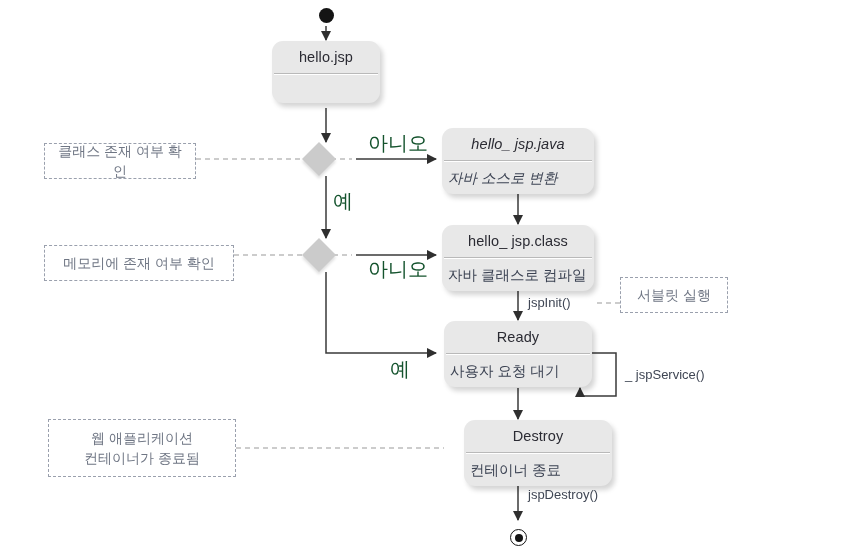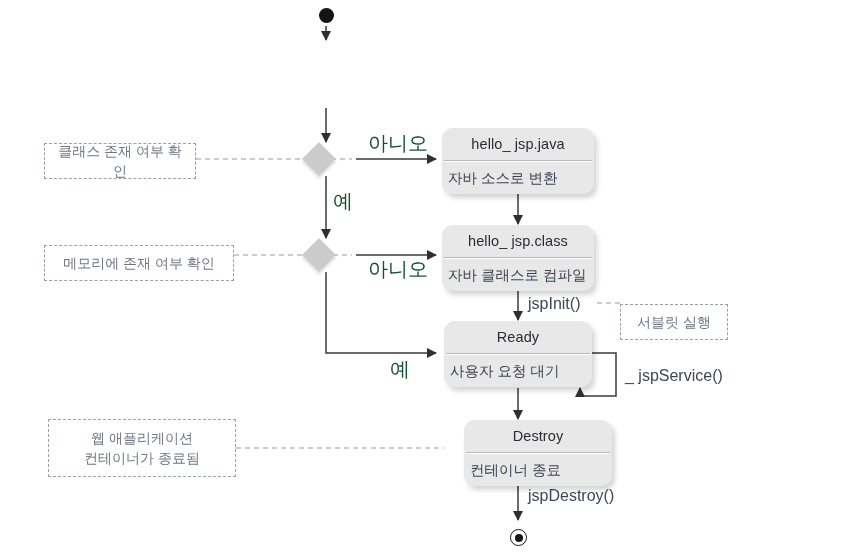--- a/index.html
+++ b/index.html
@@ -88,21 +88,21 @@
   
   .edge-label {
     position: absolute;
     color: #14532d;
     font-size: 20px;
     line-height: 1;
     white-space: nowrap;
   }
   .edge-label.mono-ish {
     color: #3f4654;
-    font-size: 16px;
+    font-size: 13px;
   }
 
   
   .node-start {
     position: absolute;
     width: 15px;
     height: 15px;
     border-radius: 50%;
     background: #141414;
   }
@@ -168,22 +168,27 @@
       <path d="M 234 255 L 352 255"></path>
       <path d="M 597 303 L 620 303"></path>
       <path d="M 236 448 L 444 448"></path>
     </g>
   </svg>
 
   <div class="node-start" style="left:319px; top:8px;"></div>
   <div class="node-end-outer" style="left:510px; top:529px;"></div>
   <div class="node-end-inner" style="left:514.5px; top:533.5px;"></div>
 
-
-  <div class="state-box" style="left:442px; top:128px; width:152px;">
+  <div class="state-box" style="left:272px; top:41px; width:108px;">
+    <div class="state-title">hello.jsp</div>
+    <div class="state-divider"></div>
+    <div class="state-body empty"></div>
+  </div>
+
+  <div class="state-box" style="left:442px; top:128px; width:152px;font-style:italic;">
     <div class="state-title">hello_ jsp.java</div>
     <div class="state-divider"></div>
     <div class="state-body">자바 소스로 변환</div>
   </div>
 
   <div class="state-box" style="left:442px; top:225px; width:152px;">
     <div class="state-title">hello_ jsp.class</div>
     <div class="state-divider"></div>
     <div class="state-body">자바 클래스로 컴파일</div>
   </div>
@@ -206,17 +211,17 @@
   <div class="edge-label" style="left:368px; top:133px;">아니오</div>
   <div class="edge-label" style="left:333px; top:191px;">예</div>
   <div class="edge-label" style="left:368px; top:259px;">아니오</div>
   <div class="edge-label" style="left:390px; top:359px;">예</div>
   <div class="edge-label mono-ish" style="left:528px; top:296px;">jspInit()</div>
   <div class="edge-label mono-ish" style="left:625px; top:368px;">_ jspService()</div>
   <div class="edge-label mono-ish" style="left:528px; top:488px;">jspDestroy()</div>
 
   <div class="note" style="left:44px; top:143px; width:152px; height:33px;">클래스 존재 여부 확인</div>
   <div class="note" style="left:44px; top:245px; width:190px; height:33px;text-align:right;">메모리에 존재 여부 확인</div>
-  <div class="note" style="left:620px; top:304px; width:108px; height:31px;text-align:right;">서블릿 실행</div>
+  <div class="note" style="left:620px; top:277px; width:108px; height:31px;text-align:right;">서블릿 실행</div>
   <div class="note" style="left:48px; top:419px; width:188px; height:58px;">웹 애플리케이션
 컨테이너가 종료됨</div>
 
 </div>
 
 </body></html>

